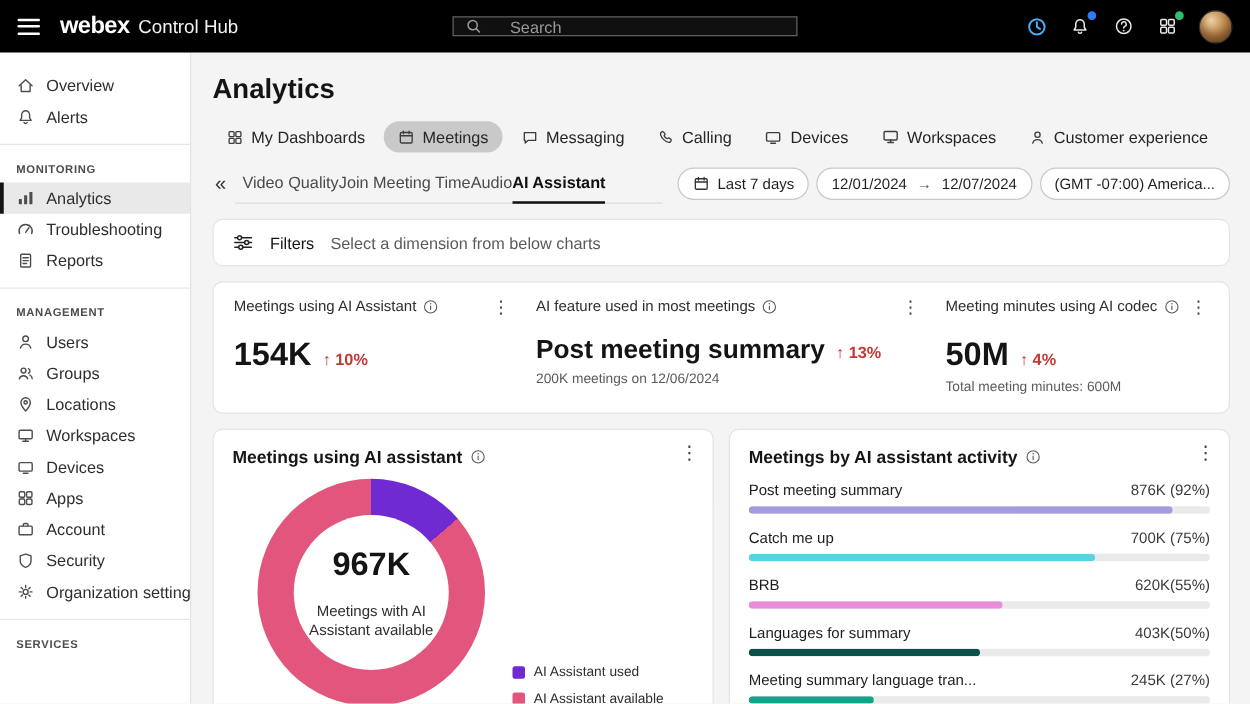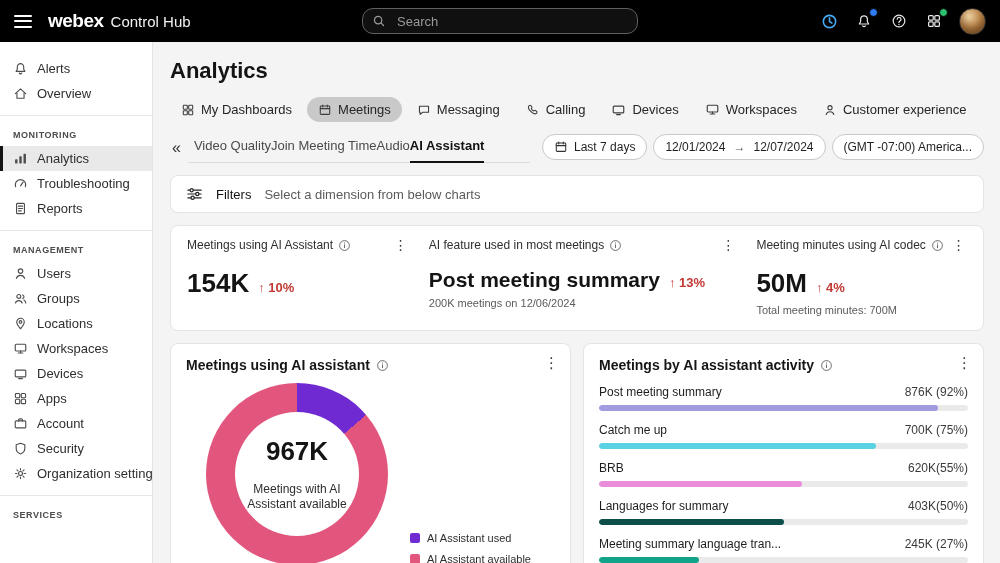--- a/index.html
+++ b/index.html
@@ -6,21 +6,21 @@
 html,body{width:1000px;height:563px;overflow:hidden}
 body{font-family:"Liberation Sans","DejaVu Sans",sans-serif;background:#f4f4f4;color:#1a1a1a}
 .icon{display:inline-flex;line-height:0}
 
 .topbar{height:42px;background:#000;display:flex;align-items:center;padding:0 14px;position:relative;color:#fff}
 .hamburger{width:18px;display:flex;flex-direction:column;gap:3.5px;cursor:pointer;margin-right:16px}
 .hamburger span{height:2px;background:#fff;border-radius:1px}
 .brand{display:flex;align-items:baseline;gap:7px;white-space:nowrap}
 .brand-webex{font-weight:bold;font-size:19px;letter-spacing:-.5px}
 .brand-product{font-size:15px;font-weight:400;color:#f2f2f2}
-.search{position:absolute;left:50%;transform:translateX(-50%);width:276px;height:26px;background:#101010;border:1px solid #5f5f5f;border-radius:11px;display:flex;align-items:center;gap:11px;padding:0 9px;color:#9a9a9a}
+.search{position:absolute;left:50%;transform:translateX(-50%);width:276px;height:16px;background:#101010;border:1px solid #5f5f5f;border-radius:0;display:flex;align-items:center;gap:22px;padding:0 9px;color:#9a9a9a}
 .search input{background:transparent;border:none;outline:none;color:#ddd;font-size:13px;width:100%;font-family:inherit}
 .search input::placeholder{color:#9a9a9a}
 .top-actions{margin-left:auto;display:flex;align-items:center;gap:15px}
 .top-icon{position:relative;width:20px;height:20px;display:flex;align-items:center;justify-content:center;color:#e8e8e8;cursor:pointer}
 .badge{position:absolute;top:-3px;right:-4px;width:9px;height:9px;border-radius:50%;border:1.5px solid #000}
 .badge.blue{background:#2f7df6}
 .badge.green{background:#2fbf71}
 .avatar{width:27px;height:27px;border-radius:50%;background:radial-gradient(circle at 35% 30%,#ecd2a4 0%,#c08a4e 48%,#774d26 100%);box-shadow:inset 0 -6px 8px rgba(80,45,15,.5);border:1px solid #2e2e2e;cursor:pointer}
 
 .shell{display:flex;height:521px}
@@ -152,34 +152,34 @@
         </div>
       <div class="avatar"></div>
     </div>
   </header>
 
   <div class="shell">
     <nav class="sidebar">
         <div class="side-item">
           <span class="icon">
             <svg viewBox="0 0 16 16" width="15" height="15" fill="none" stroke="currentColor" stroke-width="1.2" stroke-linecap="round" stroke-linejoin="round">
+              <path d="M2.5 8.2 8 3l5.5 5.2"></path>
+              <path d="M4.2 7.5V13h7.6V7.5"></path>
+            </svg>
+          </span>
+          <span class="side-label">Overview</span>
+        </div>
+        <div class="side-item">
+          <span class="icon">
+            <svg viewBox="0 0 16 16" width="15" height="15" fill="none" stroke="currentColor" stroke-width="1.2" stroke-linecap="round" stroke-linejoin="round">
               <path d="M8 2.8a3.4 3.4 0 0 1 3.4 3.4v2.6l1.3 2.2H3.3l1.3-2.2V6.2A3.4 3.4 0 0 1 8 2.8Z"></path>
               <path d="M6.7 12.8a1.4 1.4 0 0 0 2.6 0"></path>
             </svg>
           </span>
           <span class="side-label">Alerts</span>
-        </div>
-        <div class="side-item">
-          <span class="icon">
-            <svg viewBox="0 0 16 16" width="15" height="15" fill="none" stroke="currentColor" stroke-width="1.2" stroke-linecap="round" stroke-linejoin="round">
-              <path d="M2.5 8.2 8 3l5.5 5.2"></path>
-              <path d="M4.2 7.5V13h7.6V7.5"></path>
-            </svg>
-          </span>
-          <span class="side-label">Overview</span>
         </div>
         <div class="side-divider"></div>
         <div class="side-section">MONITORING</div>
         <div class="side-item active">
           <span class="icon">
             <svg viewBox="0 0 16 16" width="15" height="15" fill="currentColor">
               <rect x="2.2" y="8.8" width="2.6" height="4.4" rx="0.5"></rect>
               <rect x="6.7" y="5.6" width="2.6" height="7.6" rx="0.5"></rect>
               <rect x="11.2" y="2.8" width="2.6" height="10.4" rx="0.5"></rect>
             </svg>
@@ -452,21 +452,21 @@
                   <path d="M8 7.2v3.4" stroke-linecap="round"></path>
                   <circle cx="8" cy="4.9" r="0.7" fill="currentColor" stroke="none"></circle>
                 </svg>
               </span>
       <span class="kebab">⋮</span>
     </div>
     <div class="kpi-value">
       <span>50M</span>
       <span class="delta" style="color:#c23934"><span>↑</span> 4%</span>
     </div>
-    <div class="kpi-sub">Total meeting minutes: 700M</div>
+    <div class="kpi-sub">Total meeting minutes: 600M</div>
   </div>
         </div>
 
       <div class="charts">
 
         <div class="card">
           <div class="card-head">
             <span>Meetings using AI assistant</span>
             <span class="icon">
                 <svg viewBox="0 0 16 16" width="13" height="13" fill="none" stroke="currentColor" stroke-width="1.1">

